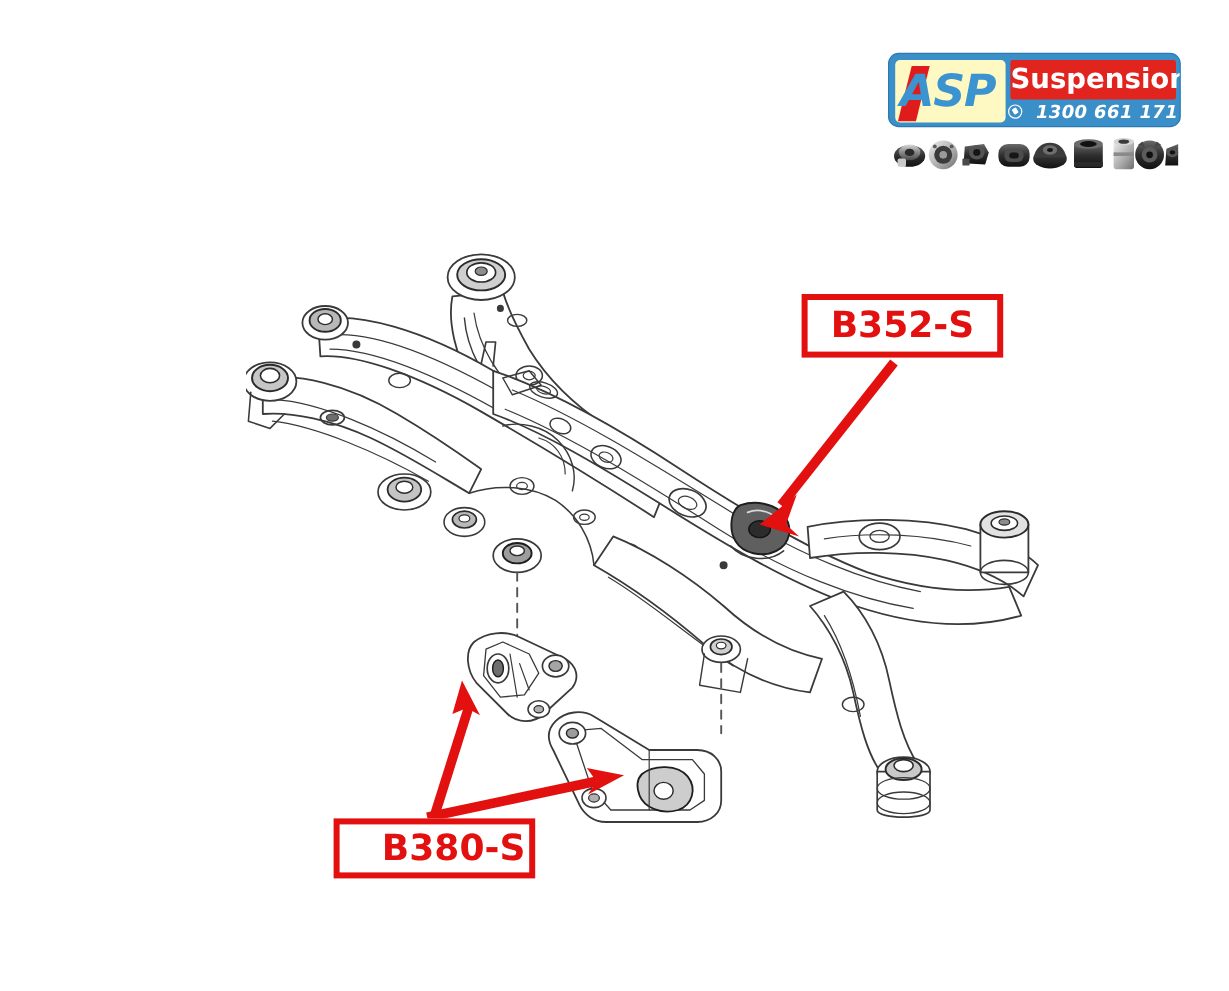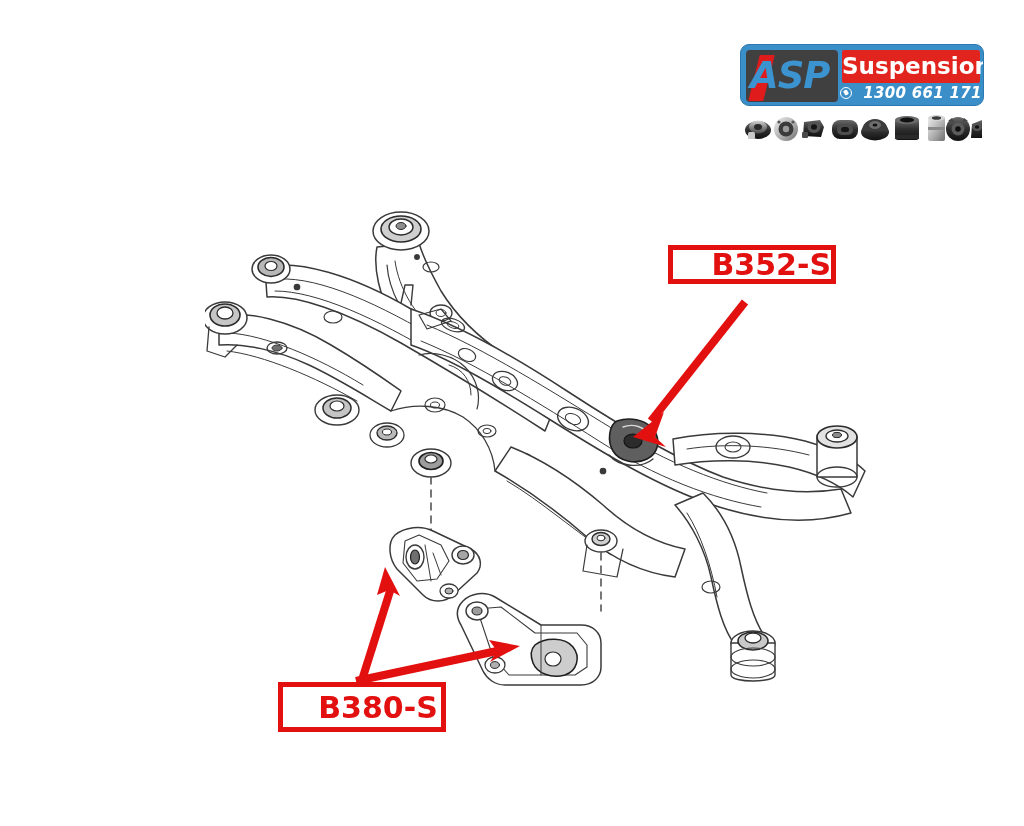--- a/index.html
+++ b/index.html
@@ -41,21 +41,21 @@
     border-radius: 9px;
     box-sizing: border-box;
     border: 1px solid #2b79ae;
     overflow: hidden;
   }
   #brand-asp-tile {
     position: absolute;
     left: 5px; top: 5px;
     width: 92px;
     height: 52px;
-    background: #404040;
+    background: #fef9c3;
     border-radius: 4px;
     overflow: hidden;
   }
   #brand-asp-text {
     position: absolute;
     left: 4px;
     top: 4px;
     width: 88px;
     height: 44px;
     color: #3b93d0;
@@ -175,22 +175,21 @@
     font-weight: bold;
     font-size: 30px;
     letter-spacing: 0px;
     font-family: "DejaVu Sans", sans-serif;
     white-space: nowrap;
   }
   #callout-b352 {
     left: 668px;
     top: 245px;
     width: 168px;
-    height: 39px;
-    justify-content: flex-end;
+    height: 53px;
   }
   #callout-b380 {
     left: 278px;
     top: 682px;
     width: 168px;
     height: 50px;
     padding-left: 32px;
   }
 
   

